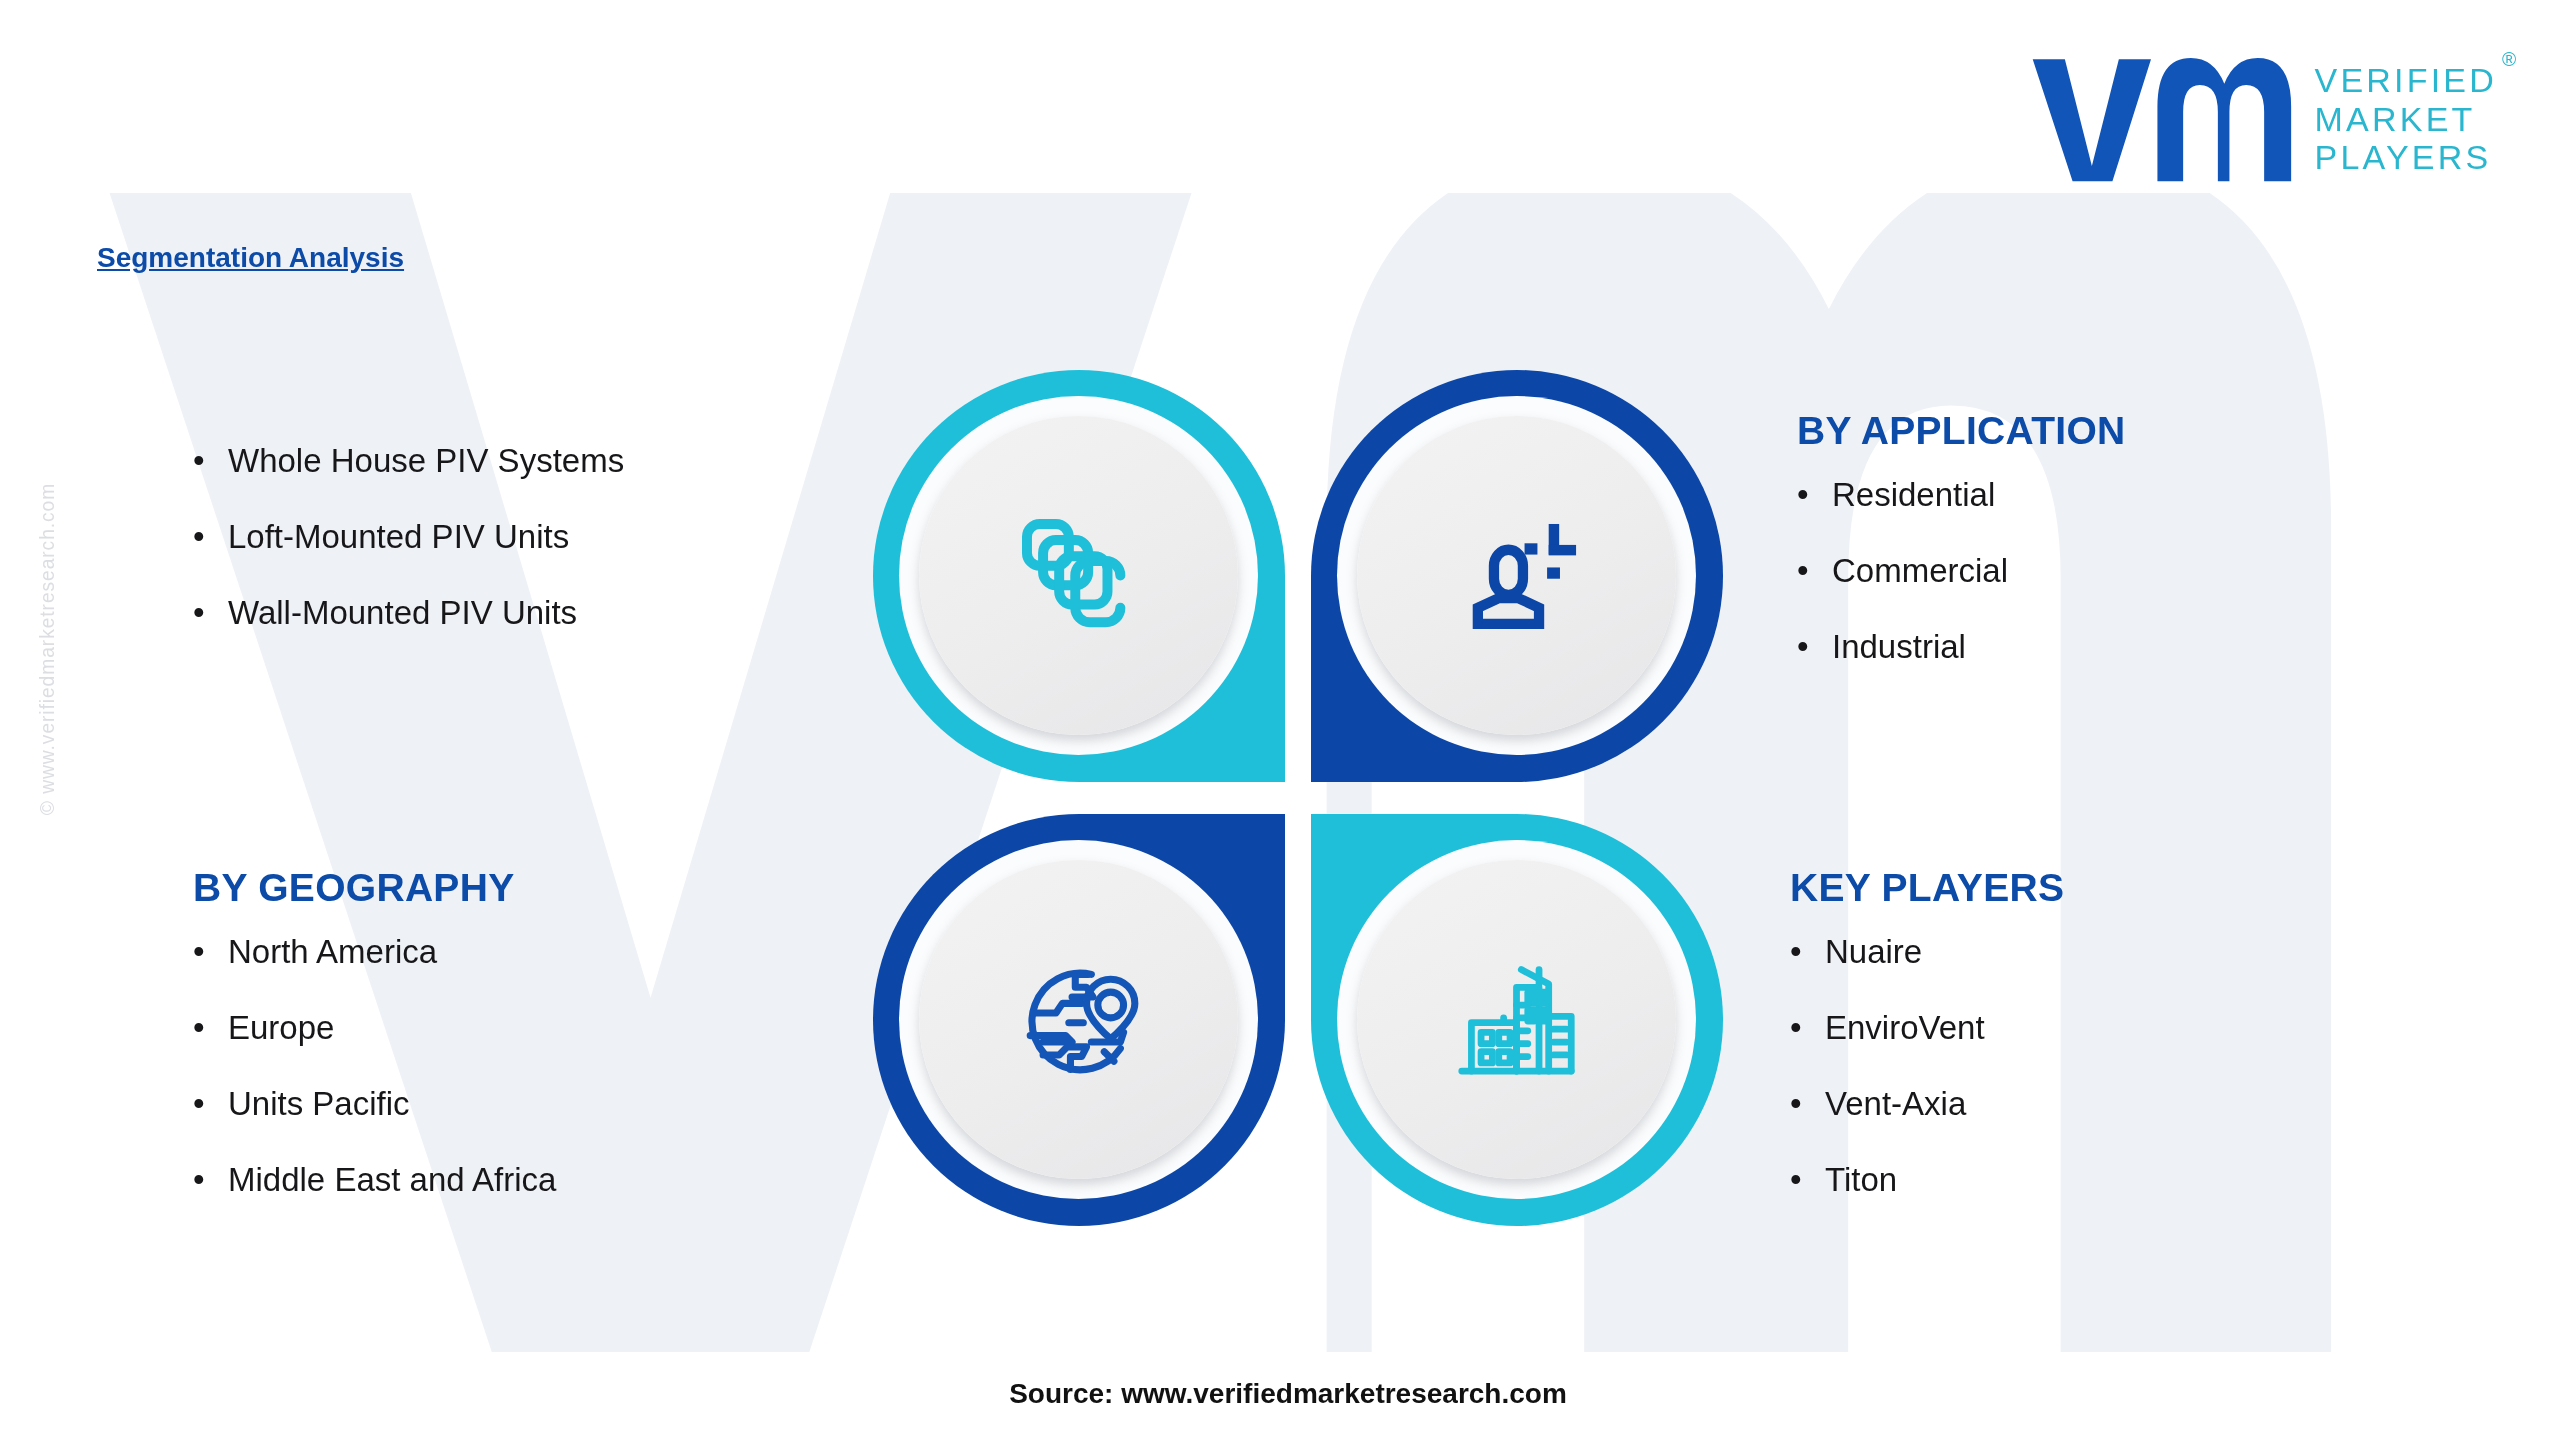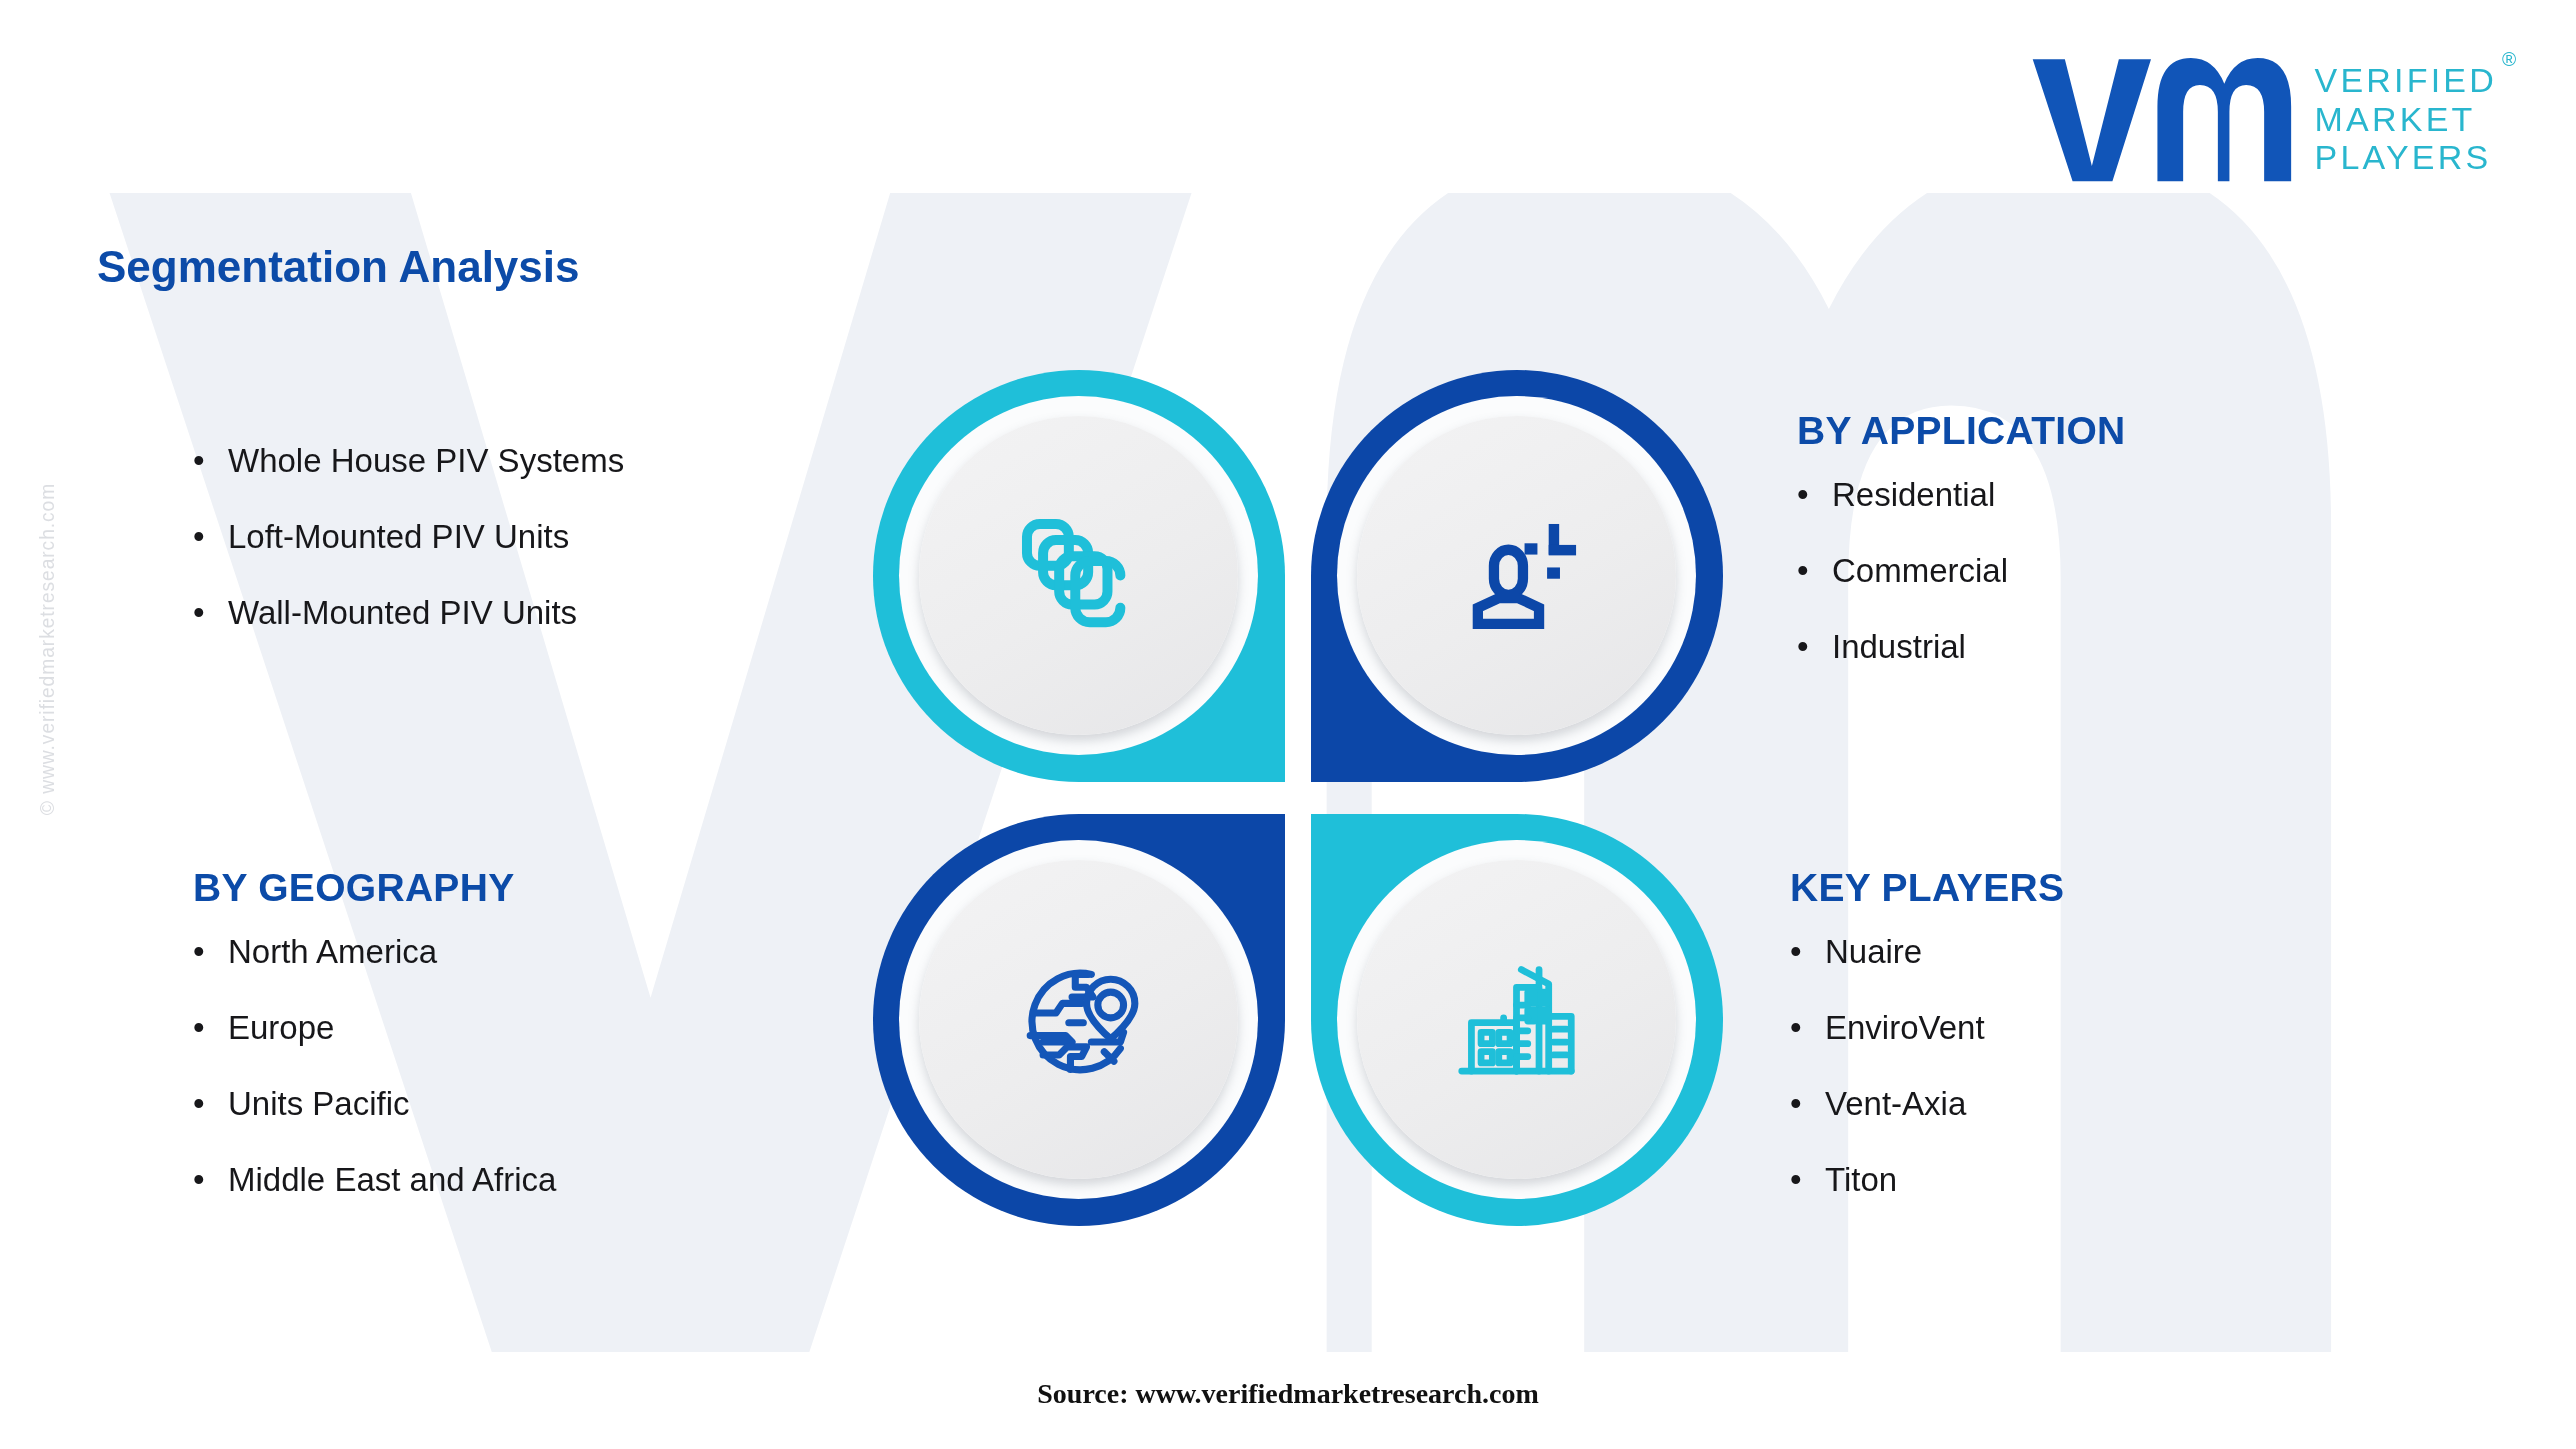--- a/index.html
+++ b/index.html
@@ -40,24 +40,25 @@
     font-weight: 700;
     letter-spacing: 0.3px;
     color: #0C4BA8;
     text-transform: uppercase;
     z-index: 5;
   }
   .header-subtitle {
     position: absolute;
     left: 97px;
     top: 242px;
-    font-size: 44px;
+    font-size: 28px;
     font-weight: 700;
     color: #0C4BA8;
     z-index: 5;
+    text-decoration: underline;
   }
 
   
   .logo {
     position: absolute;
     right: 79px;
     top: 45px;
     display: flex;
     align-items: center;
     gap: 19.3px;
@@ -195,21 +196,20 @@
   .source {
     position: absolute;
     left: 0;
     top: 1378px;
     width: 2576px;
     text-align: center;
     font-size: 28px;
     font-weight: 700;
     color: #111111;
     z-index: 5;
-    font-family: Liberation Serif, serif;
   }
 </style>
 </head>
 <body>
 
 <div class="canvas">
 
   <svg class="bg-watermark" viewBox="0 0 4000 1800" aria-hidden="true">
     <path d="M 150 -60 L 620 -60 L 1010 1250 L 1400 -60 L 1870 -60 L 1250 1820 L 770 1820 Z" fill="#EEF1F6"></path>
     <path d="M 2060 1820 L 2060 520 Q 2060 -60 2470 -60 Q 2720 -60 2840 180 Q 2960 -60 3210 -60 Q 3620 -60 3620 520 L 3620 1820 L 3200 1820 L 3200 600 Q 3200 330 3030 330 Q 2870 330 2870 600 L 2870 1820 L 2460 1820 L 2460 600 Q 2460 330 2290 330 Q 2130 330 2130 600 L 2130 1820 Z" fill="#EEF1F6"></path>

